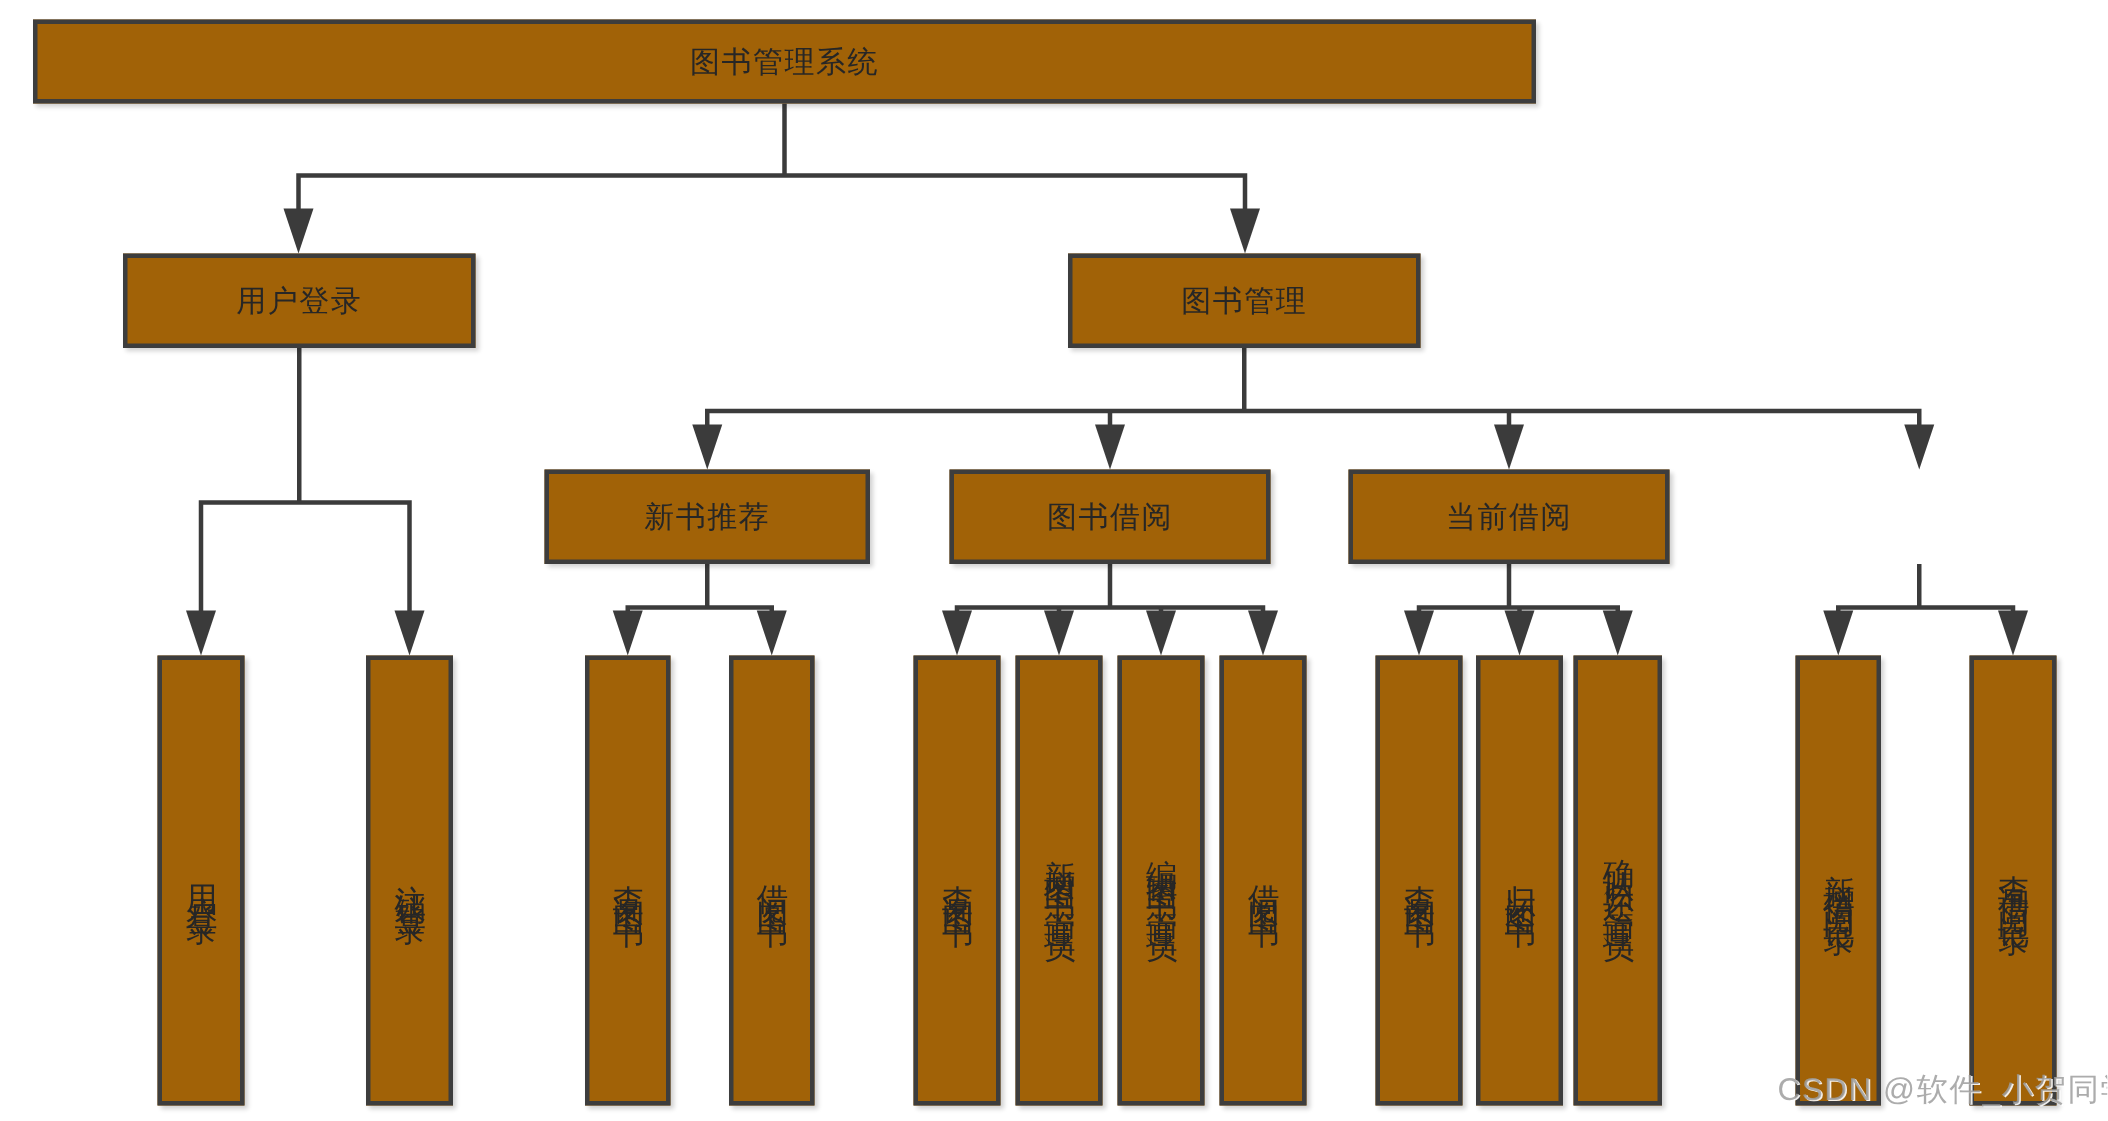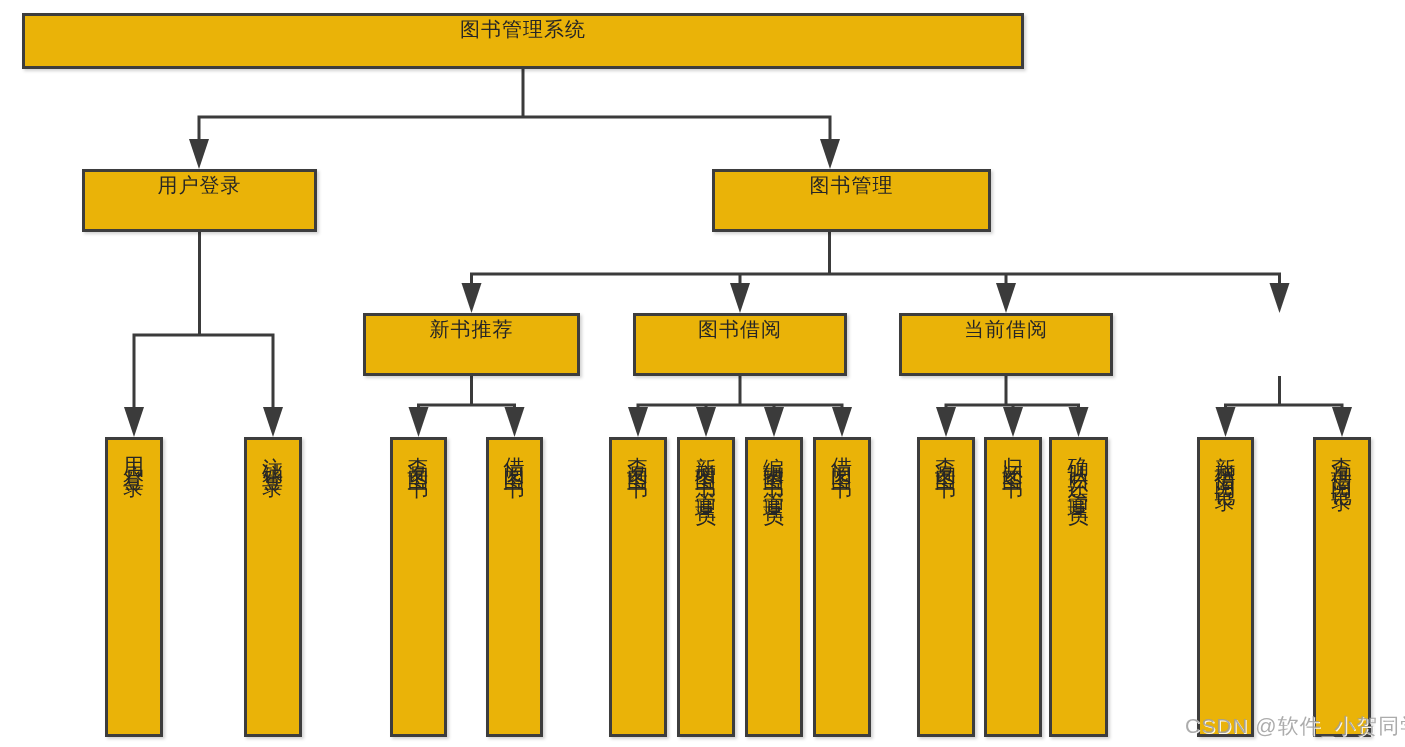--- a/index.html
+++ b/index.html
@@ -3,22 +3,22 @@
 <meta charset="utf-8">
 <style>
   html,body{margin:0;padding:0;background:#ffffff;}
   .canvas{
     position:relative;width:1405px;height:747px;background:#ffffff;overflow:hidden;
     font-family:"Liberation Sans","DejaVu Sans",sans-serif;
   }
   .connector-layer{position:absolute;left:0;top:0;z-index:1;}
   .box{
     position:absolute;box-sizing:border-box;z-index:2;
-    border:3px solid #3d3d3d;background:#eab308;
-    display:flex;justify-content:center;
+    border:3px solid #3d3d3d;background:#a16207;
+    display:flex;align-items:center;justify-content:center;
     color:#262626;font-size:20px;letter-spacing:1px;
     box-shadow:2px 2px 3px rgba(0,0,0,0.18);
   }
   .vbox span{
     writing-mode:vertical-rl;text-orientation:mixed;
     font-size:21px;letter-spacing:7px;line-height:1;
     color:#262626;
   }
   .watermark{
     position:absolute;z-index:3;
@@ -87,21 +87,21 @@
     </g>
   </svg>
 
   <div class="box" style="left:22px;top:13px;width:1002px;height:56px">
     <span>图书管理系统</span>
   </div>
 
   <div class="box" style="left:82px;top:169px;width:235px;height:63px">
     <span>用户登录</span>
   </div>
-  <div class="box" style="left:712px;top:169px;width:279px;height:63px">
+  <div class="box" style="left:712px;top:169px;width:235px;height:63px">
     <span>图书管理</span>
   </div>
 
   <div class="box" style="left:633px;top:313px;width:214px;height:63px">
     <span>图书借阅</span>
   </div>
   <div class="box" style="left:363px;top:313px;width:217px;height:63px">
     <span>新书推荐</span>
   </div>
   <div class="box" style="left:899px;top:313px;width:214px;height:63px">

